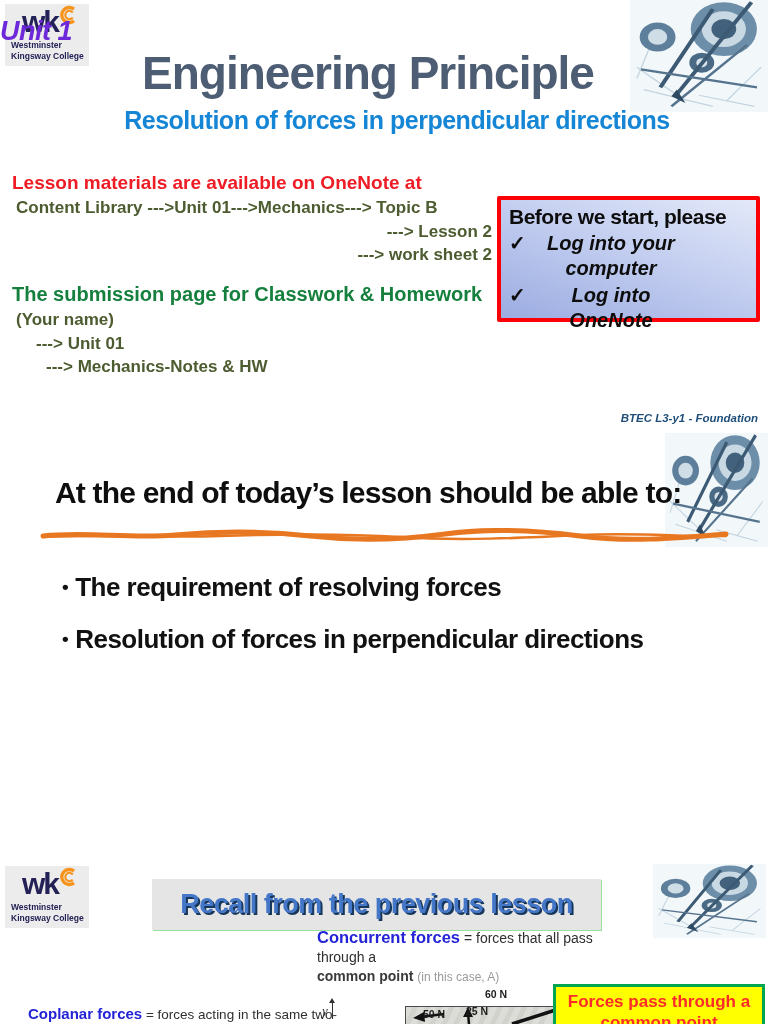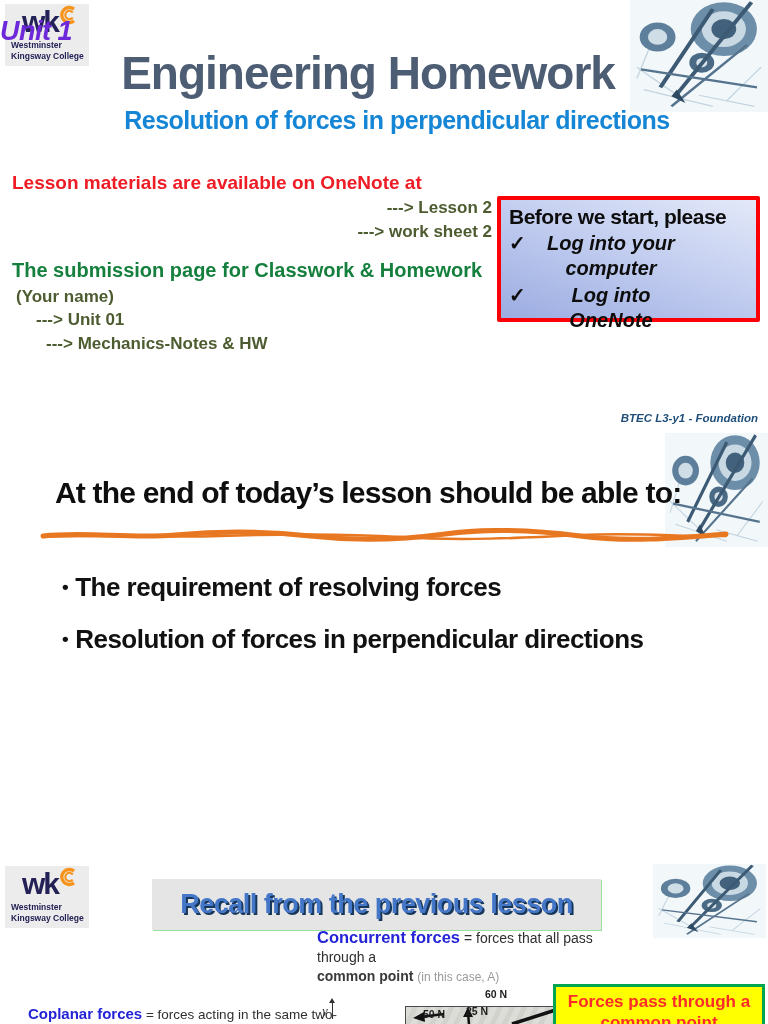--- a/index.html
+++ b/index.html
@@ -123,25 +123,26 @@
         <circle cx="20" cy="33" r="7" fill="#cfdde7"></circle>
       <circle cx="52" cy="56" r="9" fill="#4a6a85"></circle>
         <circle cx="52" cy="56" r="4" fill="#d7e2ea"></circle>
       <path d="M88 2 L34 84 M60 8 L22 78" stroke="#3c5a73" stroke-width="3" fill="none"></path>
       <path d="M8 62 L92 78 M30 95 L85 40" stroke="#56748e" stroke-width="2" fill="none"></path>
       <path d="M30 86 L40 92 L34 80 Z" fill="#2e4a62"></path>
     </svg>
   </div>
 
   <div class="abs unit">Unit 1</div>
-  <div class="abs main-title">Engineering Homework</div>
+  <div class="abs main-title">Engineering Principle</div>
   <div class="abs sub-title">Resolution of forces in perpendicular directions</div>
 
   <div class="abs notes">
     <div class="red-head">Lesson materials are available on OneNote at</div>
+    <div class="grn ind2">Content Library ---&gt;Unit 01---&gt;Mechanics---&gt; Topic B</div>
     <div class="grn ind1">---&gt; Lesson 2</div>
     <div class="grn ind1">---&gt; work sheet 2</div>
     <div class="red-head2">The submission page for Classwork &amp; Homework</div>
     <div class="grn ind2">(Your name)</div>
     <div class="grn ind3">---&gt; Unit 01</div>
     <div class="grn ind4">---&gt; Mechanics-Notes &amp; HW</div>
   </div>
 
   <div class="abs before-box">
     <div class="before-title">Before we start, please</div>

